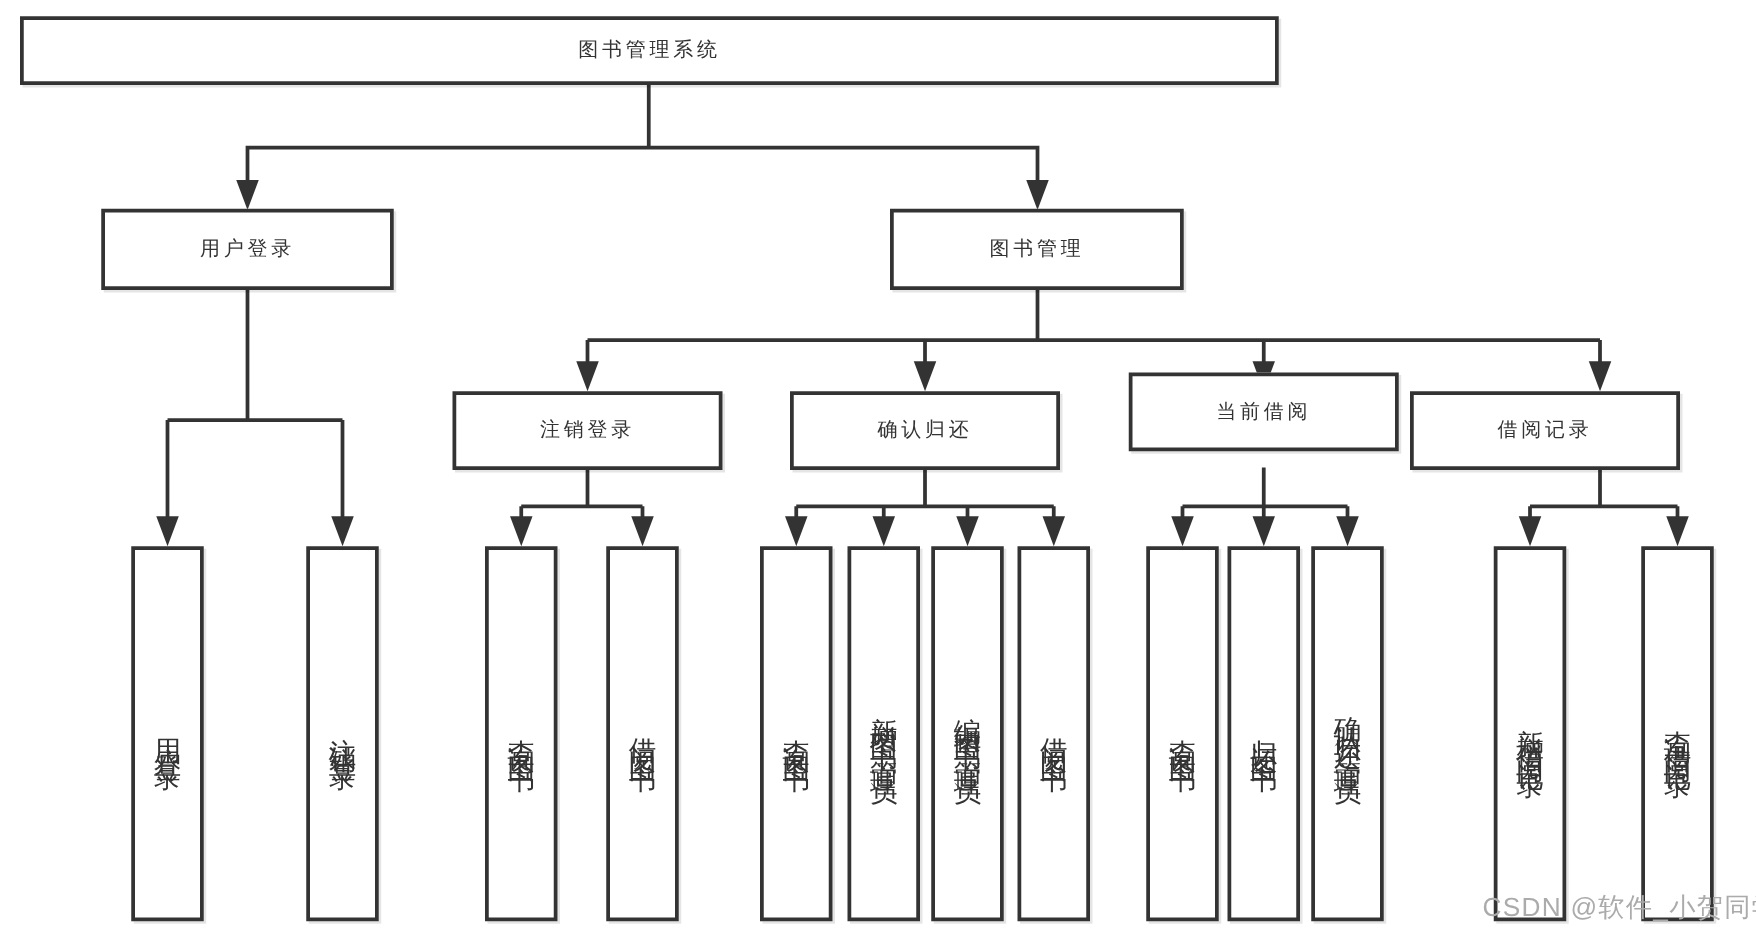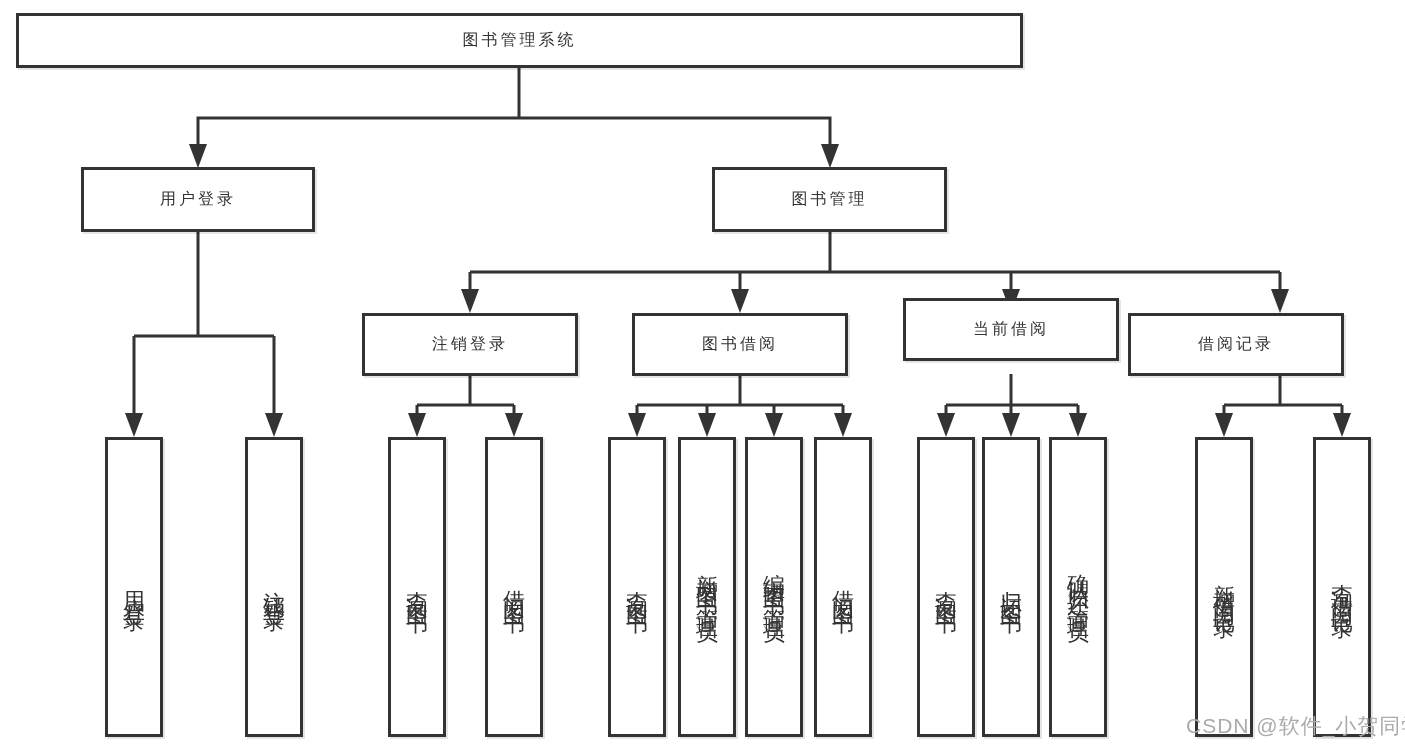--- a/index.html
+++ b/index.html
@@ -109,21 +109,21 @@
     <span>用户登录</span>
   </div>
   <div class="node h" style="left:712px; top:167px; width:235px; height:65px;">
     <span>图书管理</span>
   </div>
 
   <div class="node h" style="left:362px; top:313px; width:216px; height:63px;">
     <span>注销登录</span>
   </div>
   <div class="node h" style="left:632px; top:313px; width:216px; height:63px;">
-    <span>图书借阅</span>
+    <span>确认归还</span>
   </div>
   <div class="node h" style="left:903px; top:298px; width:216px; height:63px;">
     <span>当前借阅</span>
   </div>
   <div class="node h" style="left:1128px; top:313px; width:216px; height:63px;">
     <span>借阅记录</span>
   </div>
 
   <div class="node v" style="left:105px; top:437px; width:58px; height:300px;">
     <span>用户登录</span>

